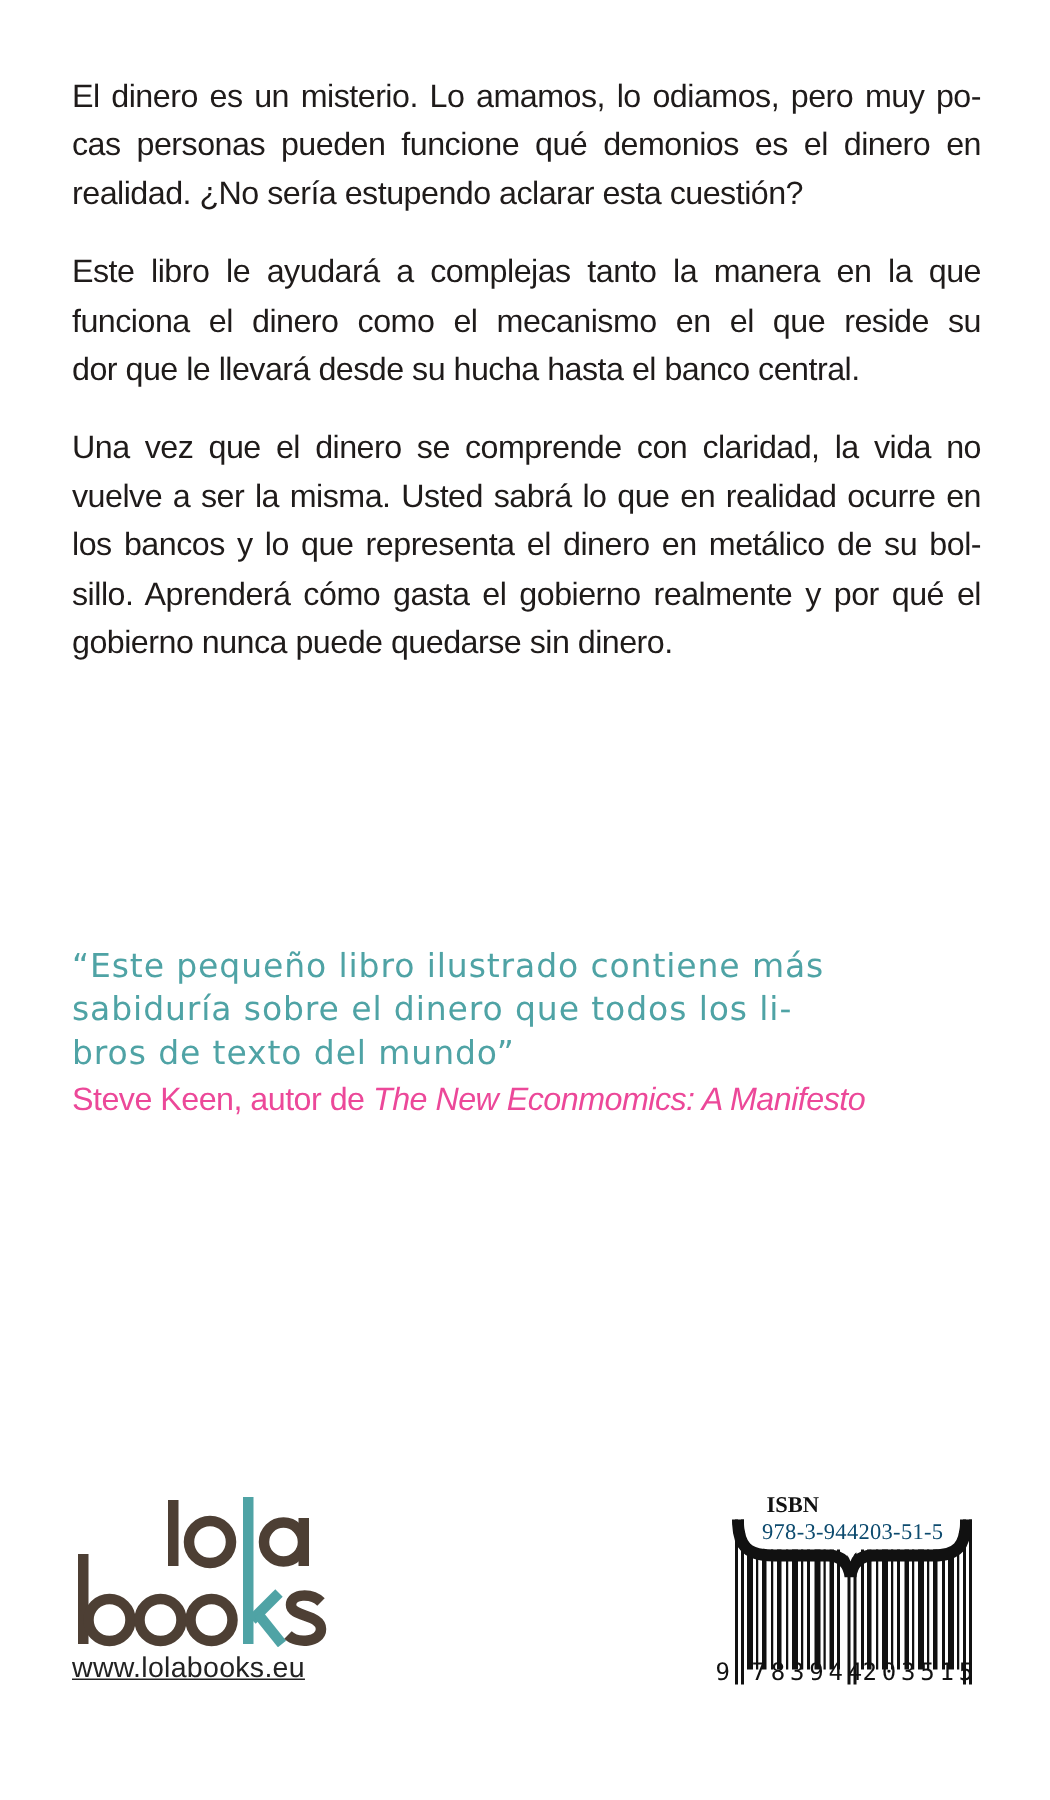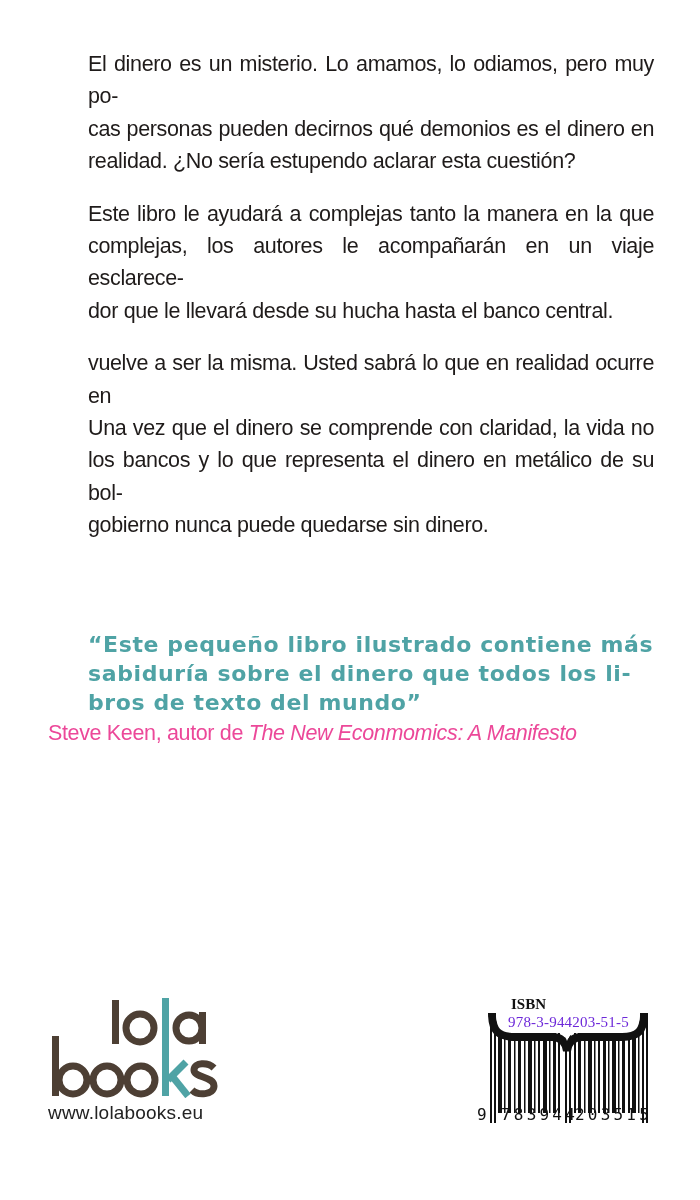--- a/index.html
+++ b/index.html
@@ -8,64 +8,65 @@
     font-family: "Liberation Sans", sans-serif; color: #1f1b1a;
   }
   .body-text {
     position: absolute; left: 48px; top: 48px; width: 606px;
   }
   .para {
     margin: 0 0 20px 0;
     font-size: 21.5px; line-height: 32.4px;
     letter-spacing: -0.35px;
   }
-  .line { display: block; white-space: nowrap; margin-left: 40px; }
+  .line { display: block; white-space: nowrap; }
   .line.justify { text-align: justify; text-align-last: justify; white-space: normal; }
   .quote {
     position: absolute; left: 48px; top: 630px; width: 610px;
     color: #4fa3a5;
     font-family: "DejaVu Sans", sans-serif;
     font-size: 22px; line-height: 29px; letter-spacing: 0.6px;
-    font-weight: 700;
+    font-weight: 400;
   }
   .attribution {
     position: absolute; left: 48px; top: 721px;
     font-size: 21.5px; letter-spacing: -0.35px; color: #ec4899;
   }
   .attribution i { font-style: italic; }
 
   
   .logo { position: absolute; left: 48px; top: 998px; width: 170px; height: 100px; }
-  .url { position: absolute; left: 48px; top: 1102px; font-size: 19px; color: #222; letter-spacing: 0.2px; }
+  .url { position: absolute; left: 48px; top: 1102px; font-size: 19px; color: #222; letter-spacing: 0.2px; text-decoration: underline; }
 
   
   .barcode { position: absolute; left: 476px; top: 995px; width: 182px; height: 140px; }
   .isbn-label { position: absolute; left: 35px; top: 1px; font-family: "Liberation Serif", serif; font-weight: bold; font-size: 15px; color: #111; }
-  .isbn-num { position: absolute; left: 32px; top: 19px; font-family: "Liberation Serif", serif; font-size: 15px; color: #6d28d9; letter-spacing: 0.2px; }
+  .isbn-num { position: absolute; left: 32px; top: 19px; font-family: "Liberation Serif", serif; font-size: 15px; color: #0c4a6e; letter-spacing: 0.2px; }
   .bc-digits { position: absolute; top: 110px; left: 0; width: 182px; font-family: "DejaVu Sans Mono", monospace; font-size: 16px; color: #111; }
   .bc-digits span { position: absolute; letter-spacing: 3.2px; }
 </style>
 </head>
 <body>
 
 <div class="body-text">
   <p class="para">
     <span class="line justify">El dinero es un misterio. Lo amamos, lo odiamos, pero muy po-</span>
-    <span class="line justify">cas personas pueden decirnos qué demonios es el dinero en</span>
+    <span class="line justify">cas personas pueden funcione qué demonios es el dinero en</span>
     <span class="line">realidad. ¿No sería estupendo aclarar esta cuestión?</span>
   </p>
   <p class="para">
     <span class="line justify">Este libro le ayudará a complejas tanto la manera en la que</span>
-    <span class="line justify">complejas, los autores le acompañarán en un viaje esclarece-</span>
+    <span class="line justify">funciona el dinero como el mecanismo en el que reside su</span>
     <span class="line">dor que le llevará desde su hucha hasta el banco central.</span>
   </p>
   <p class="para">
+    <span class="line justify">Una vez que el dinero se comprende con claridad, la vida no</span>
     <span class="line justify">vuelve a ser la misma. Usted sabrá lo que en realidad ocurre en</span>
-    <span class="line justify">Una vez que el dinero se comprende con claridad, la vida no</span>
     <span class="line justify">los bancos y lo que representa el dinero en metálico de su bol-</span>
+    <span class="line justify">sillo. Aprenderá cómo gasta el gobierno realmente y por qué el</span>
     <span class="line">gobierno nunca puede quedarse sin dinero.</span>
   </p>
 </div>
 
 <div class="quote">
   <span class="line">“Este pequeño libro ilustrado contiene más</span>
   <span class="line">sabiduría sobre el dinero que todos los li-</span>
   <span class="line">bros de texto del mundo”</span>
 </div>
 

